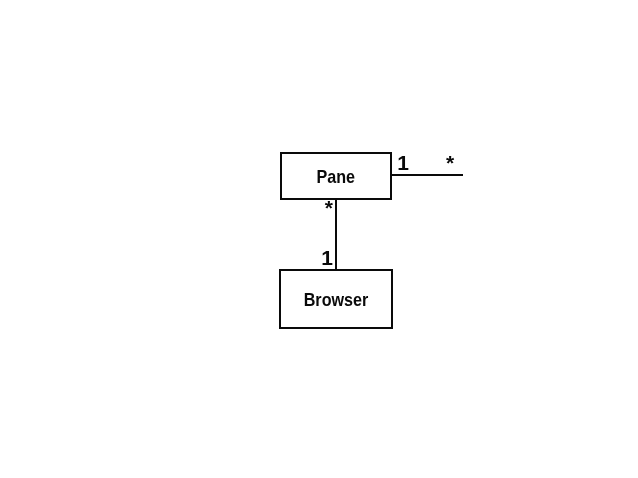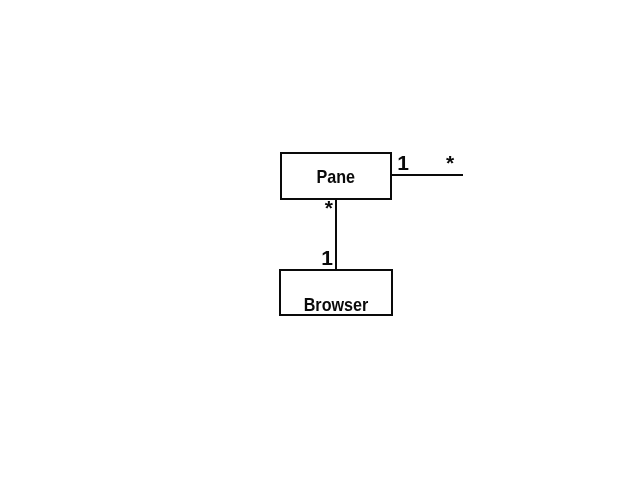--- a/index.html
+++ b/index.html
@@ -29,21 +29,21 @@
   .node-label {
     font-weight: 700;
     font-size: 19px;
     line-height: 1;
     letter-spacing: 0;
     transform: scaleX(0.85);
     white-space: nowrap;
   }
   .node-pane    { left: 280px; top: 152px; width: 112px; height: 48px; }
   .node-port    { left: 463px; top: 152px; width: 112px; height: 48px; }
-  .node-browser { left: 279px; top: 269px; width: 114px; height: 47px; align-items: flex-end; }
+  .node-browser { left: 279px; top: 269px; width: 114px; height: 60px; }
 
   
   .edge {
     position: absolute;
     background: #0a0a0a;
   }
   .edge-pane-port    { left: 392px; top: 174px; width: 71px; height: 2px; }
   .edge-pane-browser { left: 335px; top: 200px; width: 2px;  height: 69px; }
 
   

